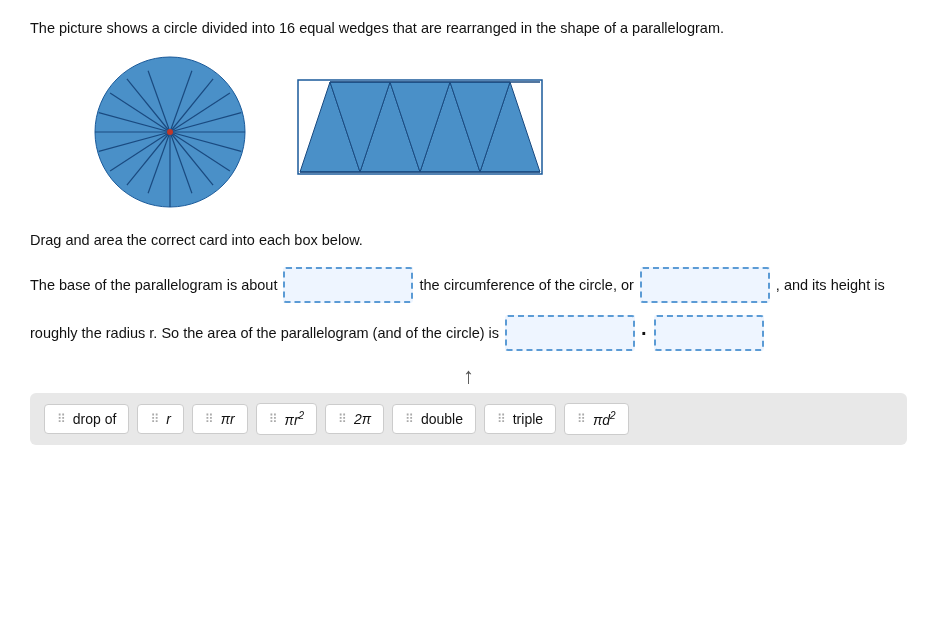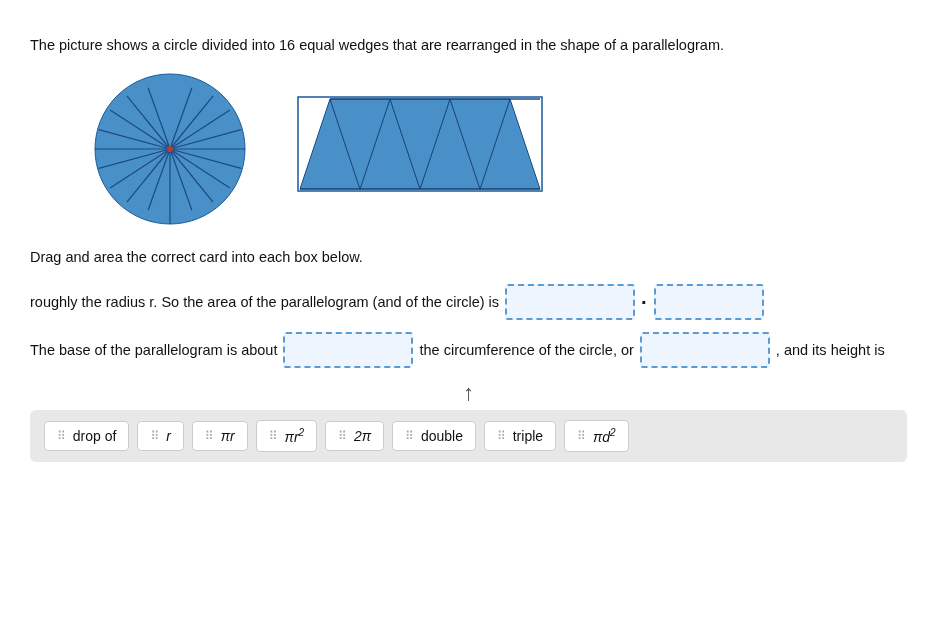--- a/index.html
+++ b/index.html
@@ -6,21 +6,21 @@
     body {
       font-family: Arial, sans-serif;
       background: #fff;
       width: 937px;
       min-height: 632px;
       font-size: 15px;
       color: #111;
       overflow: hidden;
     }
     .page {
-      padding: 35px 30px 10px 30px;
+      padding: 18px 30px 10px 30px;
     }
     .intro-text {
       font-size: 14.5px;
       margin-bottom: 14px;
       line-height: 1.4;
     }
     .visuals-row {
       display: flex;
       align-items: center;
       gap: 40px;
@@ -174,33 +174,33 @@
     </svg>
   </div>
 
   <div class="body-text">
     Drag and area the correct card into each box below.
   </div>
 
   <div class="drag-drop-section">
 
     <div class="sentence-row">
-      <span>roughly the radius r. So the area of the parallelogram (and of the circle) is</span>
-      <div class="drop-box"></div>
-      <span style="font-size:20px;font-weight:bold;">·</span>
-      <div class="drop-box-small"></div>
-    </div>
-
-    <div class="sentence-row">
       <span>The base of the parallelogram is about</span>
       <div class="drop-box"></div>
       <span>the circumference of the circle, or</span>
       <div class="drop-box"></div>
       <span>, and its height is</span>
     </div>
+
+    <div class="sentence-row">
+      <span>roughly the radius r. So the area of the parallelogram (and of the circle) is</span>
+      <div class="drop-box"></div>
+      <span style="font-size:20px;font-weight:bold;">·</span>
+      <div class="drop-box-small"></div>
+    </div>
   </div>
 
   <div class="scroll-up-btn">
     <button title="Scroll up">
       <span>↑</span>
     </button>
   </div>
 
   <div class="cards-tray">
     <div class="drag-card">

